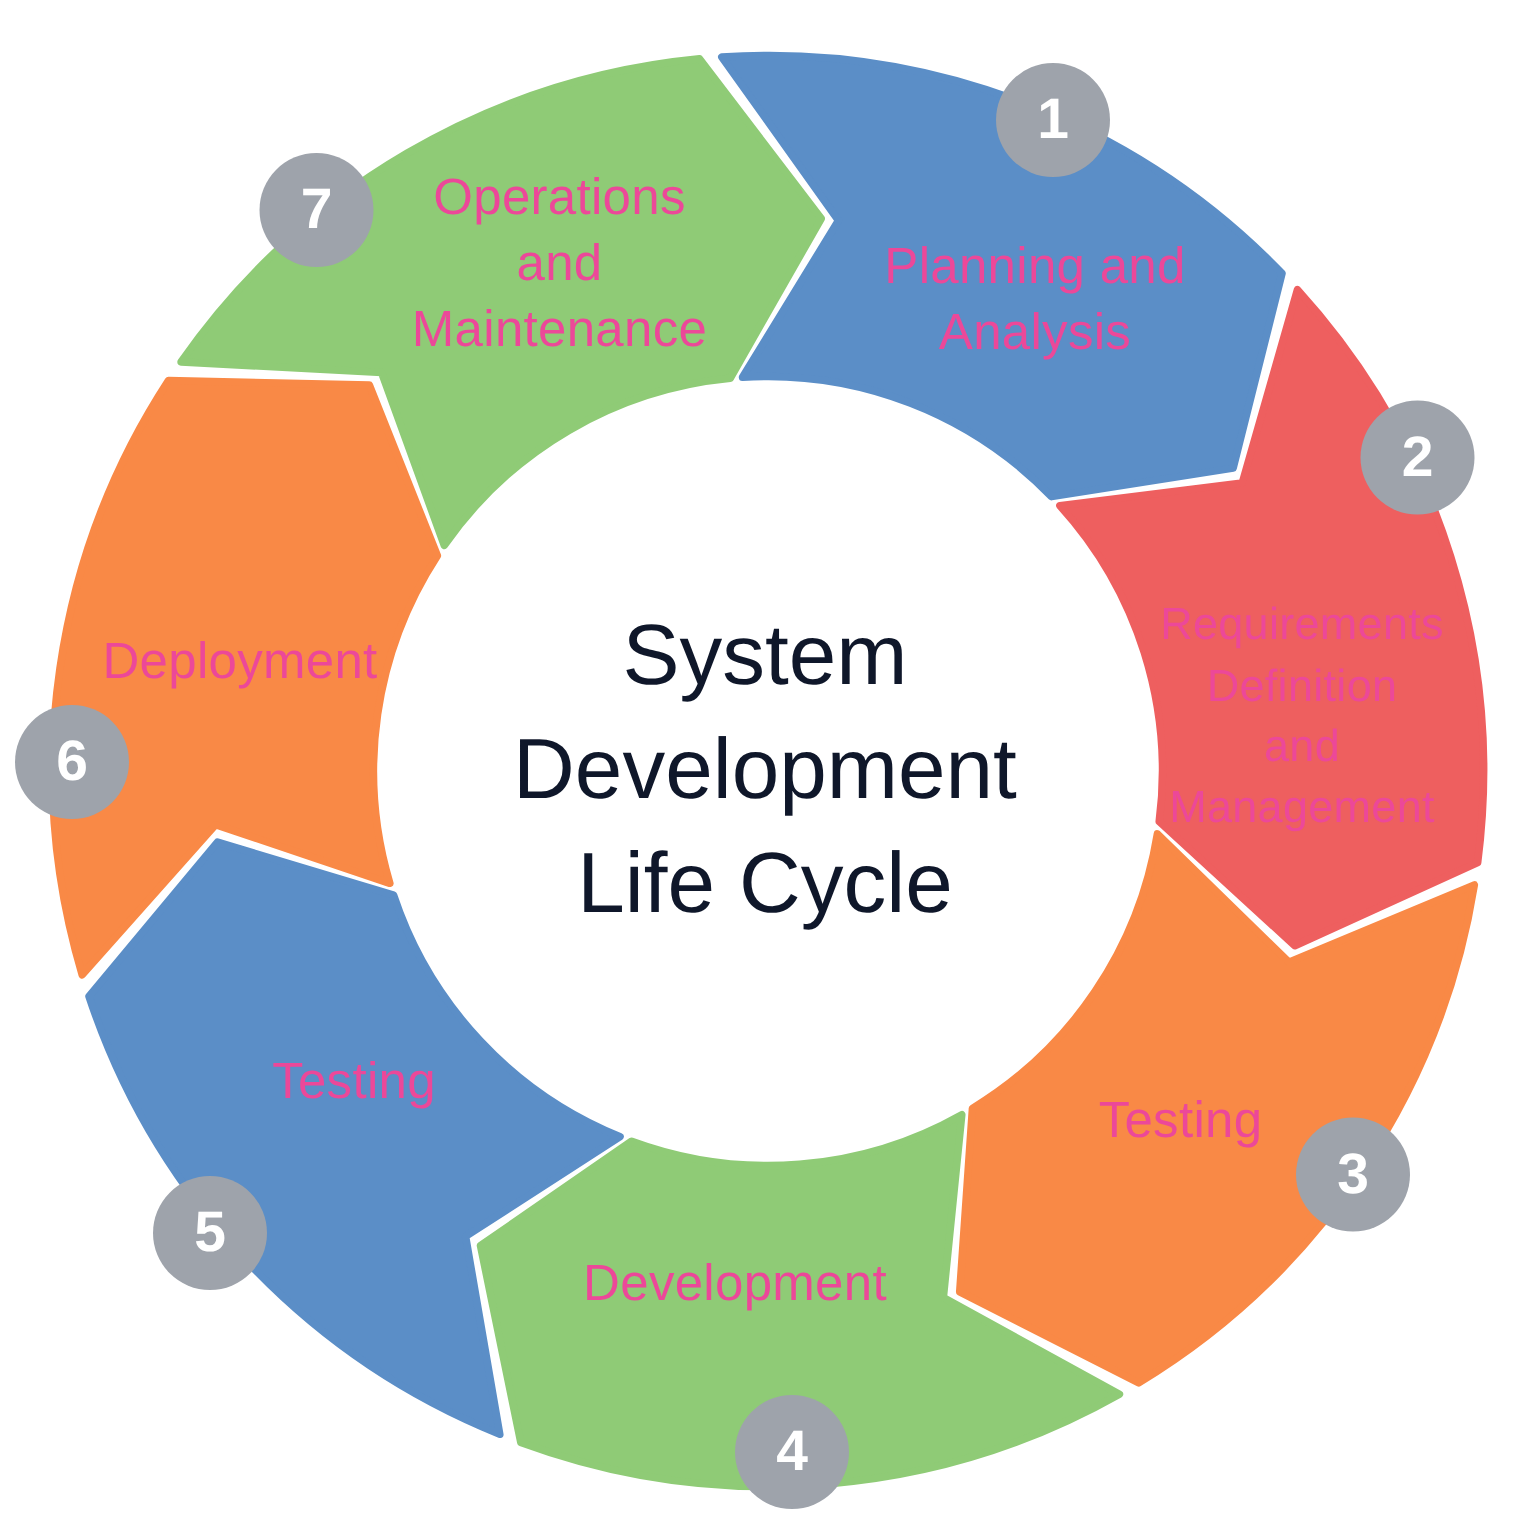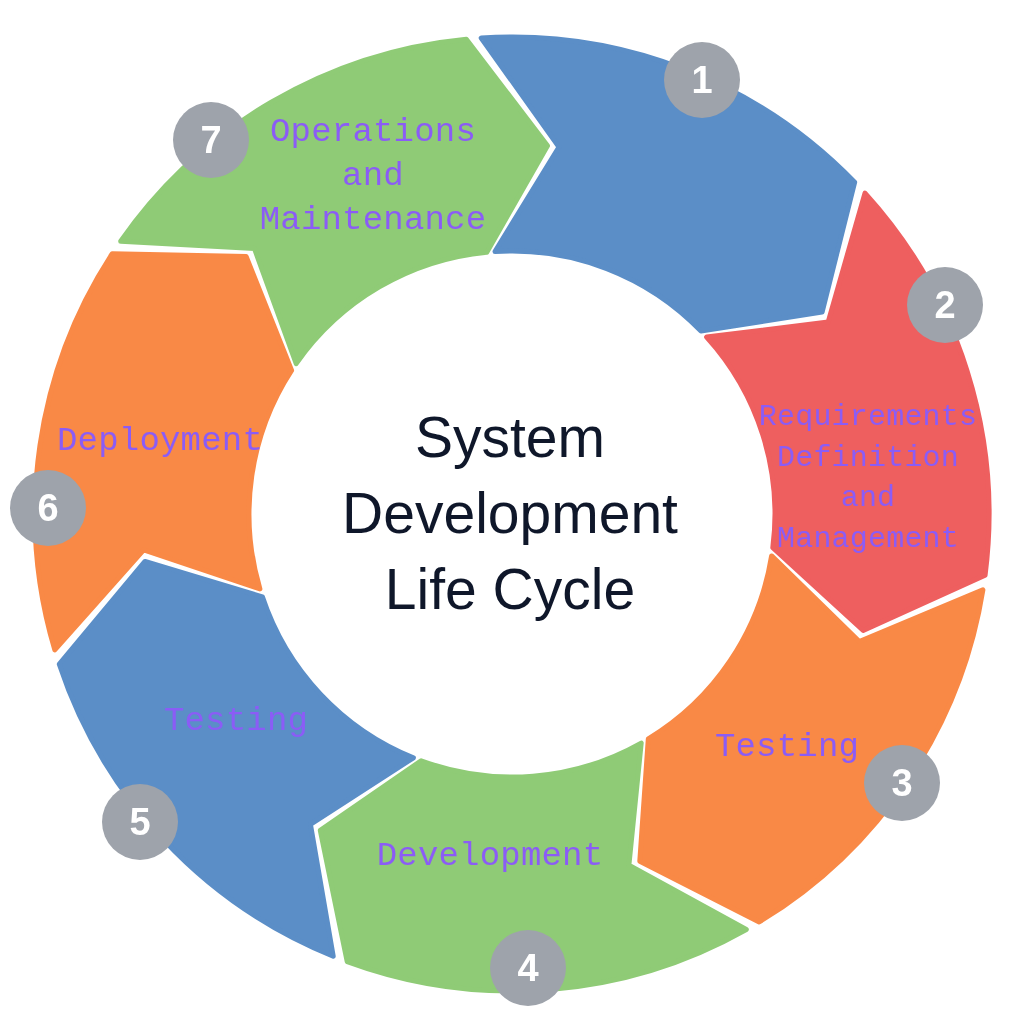--- a/index.html
+++ b/index.html
@@ -22,23 +22,22 @@
     width: 1024px;
     height: 1024px;
   }
   .seg-label {
     position: absolute;
     transform: translate(-50%, -50%);
     white-space: pre-line;
     text-align: center;
     font-size: 34px;
     line-height: 1.3;
-    color: #8b5cf6;
+    color: #ec4899;
     letter-spacing: 0.2px;
-    font-family: Liberation Mono, monospace;
   }
   .seg-label.small {
     font-size: 30px;
     line-height: 1.35;
     margin-top: 28px;
   }
   .center-title {
     position: absolute;
     left: 510px;
     top: 514px;
@@ -91,20 +90,22 @@
         <path d="M 333.2 956.2 A 477 477 0 0 1 59.3 664.2 L 145.0 561.4 L 262.4 596.8 A 263 263 0 0 0 413.4 757.8 L 310.4 824.3 Z" fill="#5b8ec7" stroke="#5b8ec7" stroke-width="5" stroke-linejoin="round"></path>
         <path d="M 54.8 649.9 A 477 477 0 0 1 112.3 253.7 L 246.2 256.6 L 291.6 370.5 A 263 263 0 0 0 259.9 588.9 L 143.7 549.8 Z" fill="#f98946" stroke="#f98946" stroke-width="5" stroke-linejoin="round"></path>
         <path d="M 120.7 241.3 A 477 477 0 0 1 466.3 39.2 L 547.5 145.7 L 486.8 252.2 A 263 263 0 0 0 296.2 363.6 L 254.4 248.4 Z" fill="#8fcb76" stroke="#8fcb76" stroke-width="5" stroke-linejoin="round"></path>
       </g>
   </svg>
 
   <div class="center-title">System
 Development
 Life Cycle</div>
 
+  <div class="seg-label pos-l1">Planning and
+Analysis</div>
   <div class="seg-label pos-l2 small">Requirements
 Definition
 and
 Management</div>
   <div class="seg-label pos-l3">Testing</div>
   <div class="seg-label pos-l4">Development</div>
   <div class="seg-label pos-l5">Testing</div>
   <div class="seg-label pos-l6">Deployment</div>
   <div class="seg-label pos-l7">Operations
 and

